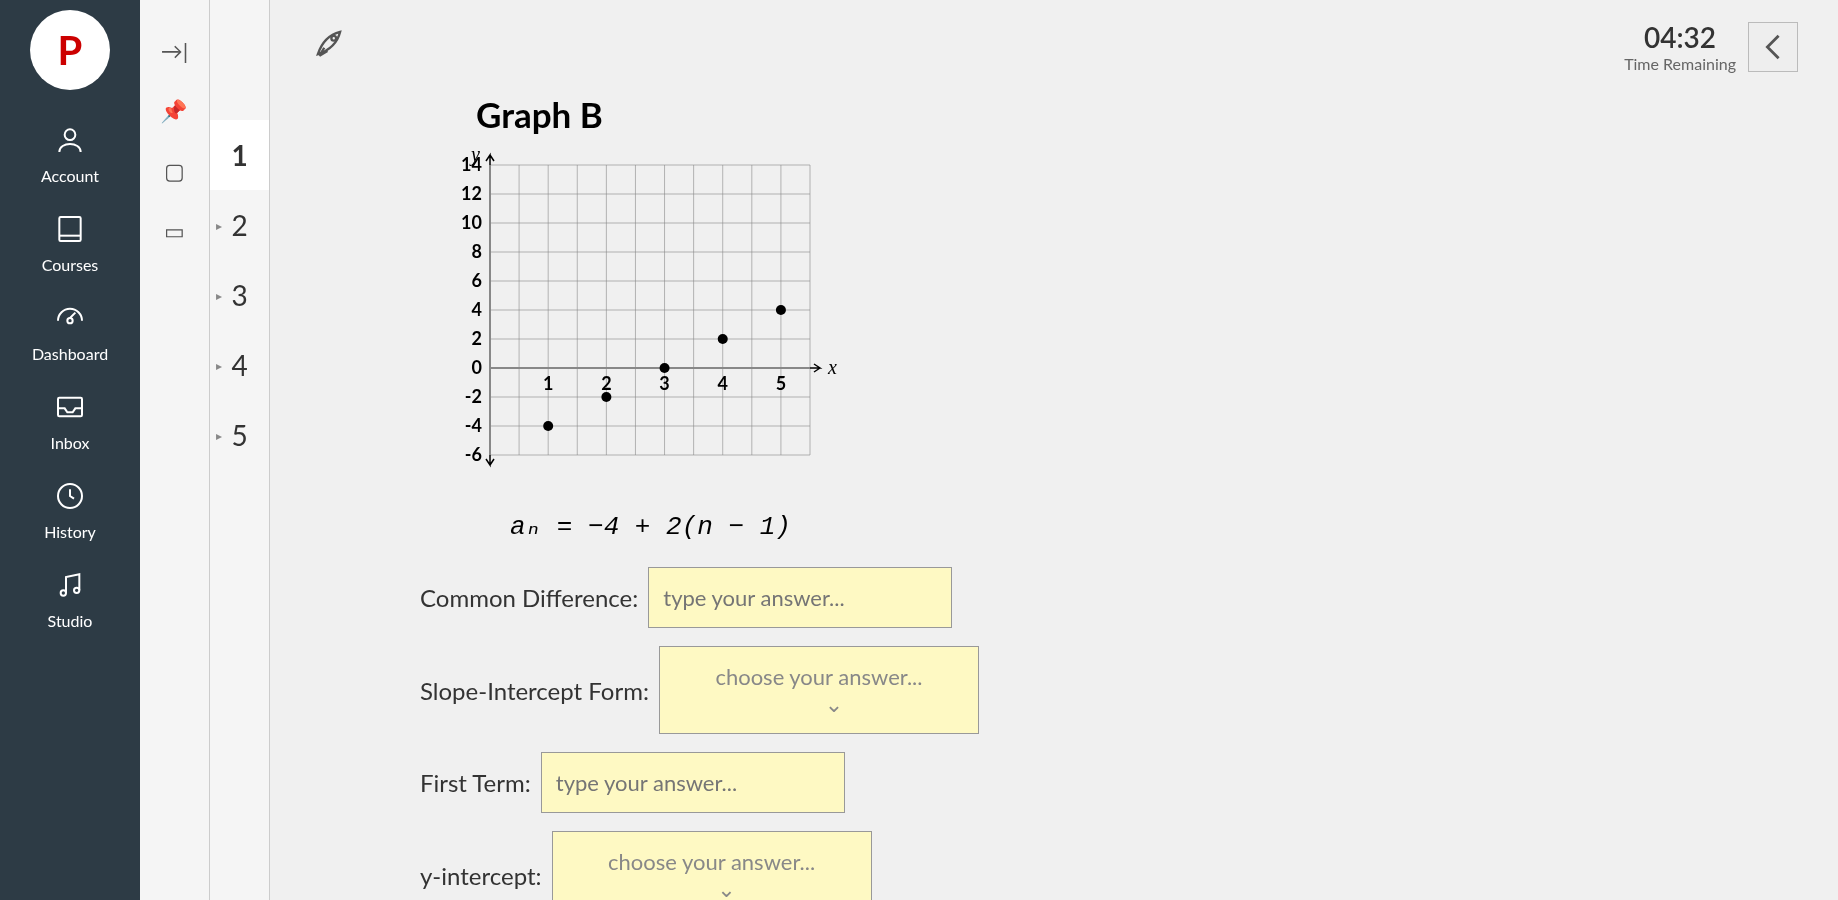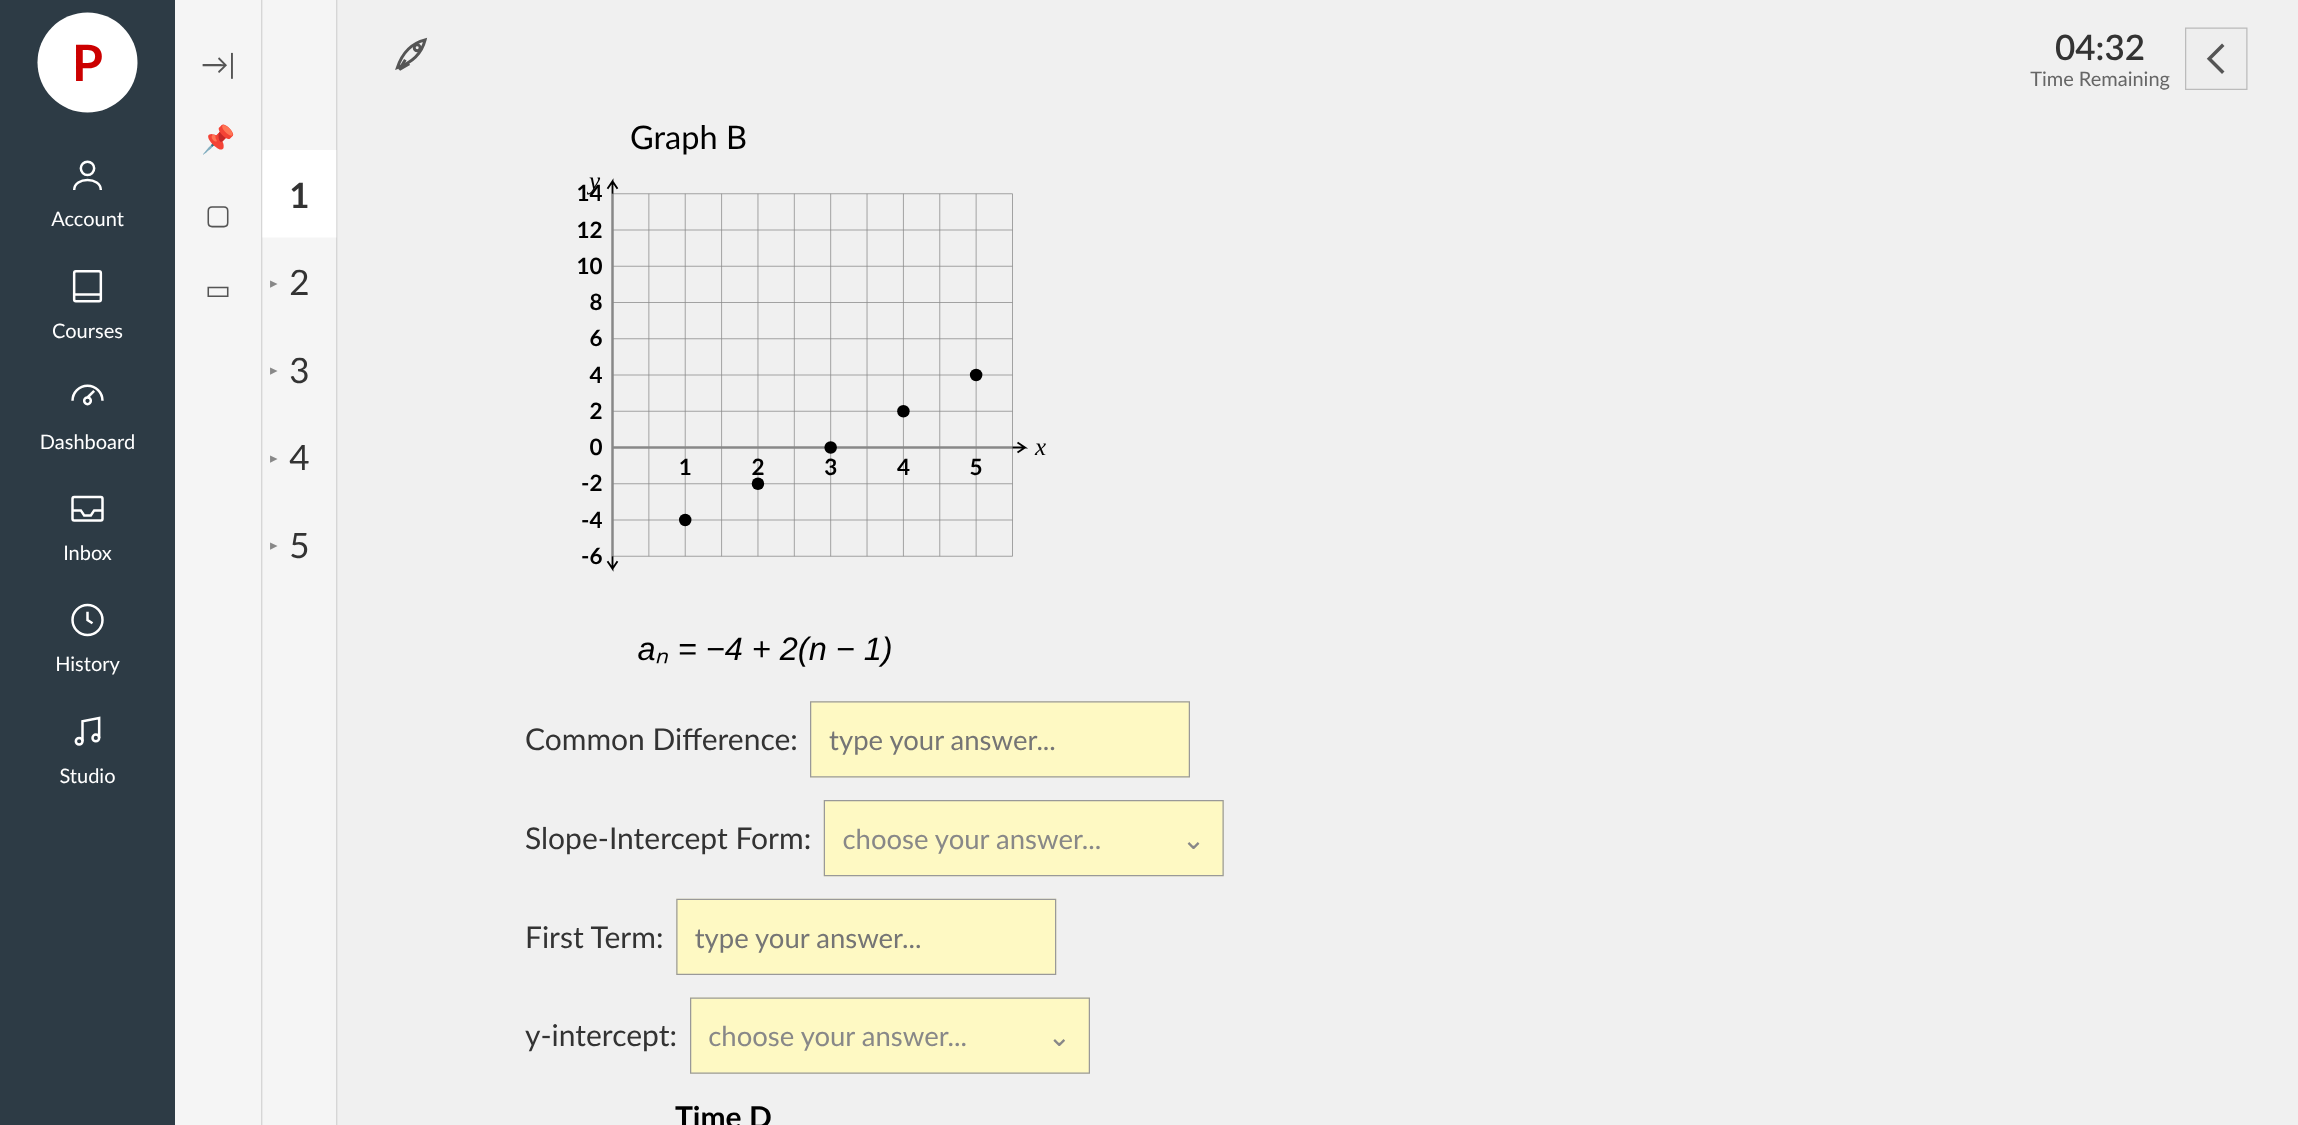--- a/index.html
+++ b/index.html
@@ -97,46 +97,47 @@
 .timer .t { font-size: 28px; font-weight: 600; color: #333; }
 .timer .lbl { font-size: 16px; color: #666; }
 .back-btn {
   width: 50px; height: 50px;
   border: 1px solid #bbb;
   background: #eee;
   display: flex; align-items: center; justify-content: center;
   font-size: 26px; color: #555; cursor: pointer;
 }
 .content { padding-left: 110px; max-width: 900px; }
-.graph-title { font-size: 26px; font-weight: normal; margin-bottom: 10px; margin-left: 84px; }
+.graph-title { font-size: 35px; font-weight: bold; margin-bottom: 10px; margin-left: 56px; }
 .chart-box { margin-bottom: 25px; }
 svg.chart { display: block; }
 .formula {
   font-size: 26px; font-style: italic;
   margin: 20px 0 25px 90px;
-  font-family: Liberation Sans, sans-serif;
+  font-family: Liberation Mono, monospace;
 }
 .row {
   display: flex; align-items: center;
   font-size: 24px; color: #333;
   margin-bottom: 18px;
 }
 .row .lab { margin-right: 10px; }
 .answer-input, .answer-select {
   border: 1px solid #999;
   background: #fef9c3;
   font-size: 22px;
   padding: 16px 14px;
   color: #888;
   font-family: inherit;
   min-width: 280px;
 }
 .answer-select {
   display: flex; align-items: center; justify-content: space-between;
   min-width: 320px;
+  flex-direction: column;
 }
 .answer-select .chev { color: #888; margin-left: 30px; }
 .next-title { font-size: 24px; font-weight: bold; margin-top: 20px; margin-left: 120px; }
 </style>
 </head>
 <body>
 
 <div class="global-nav">
   <div class="logo-circle">P</div>
   <div class="nav-item">

